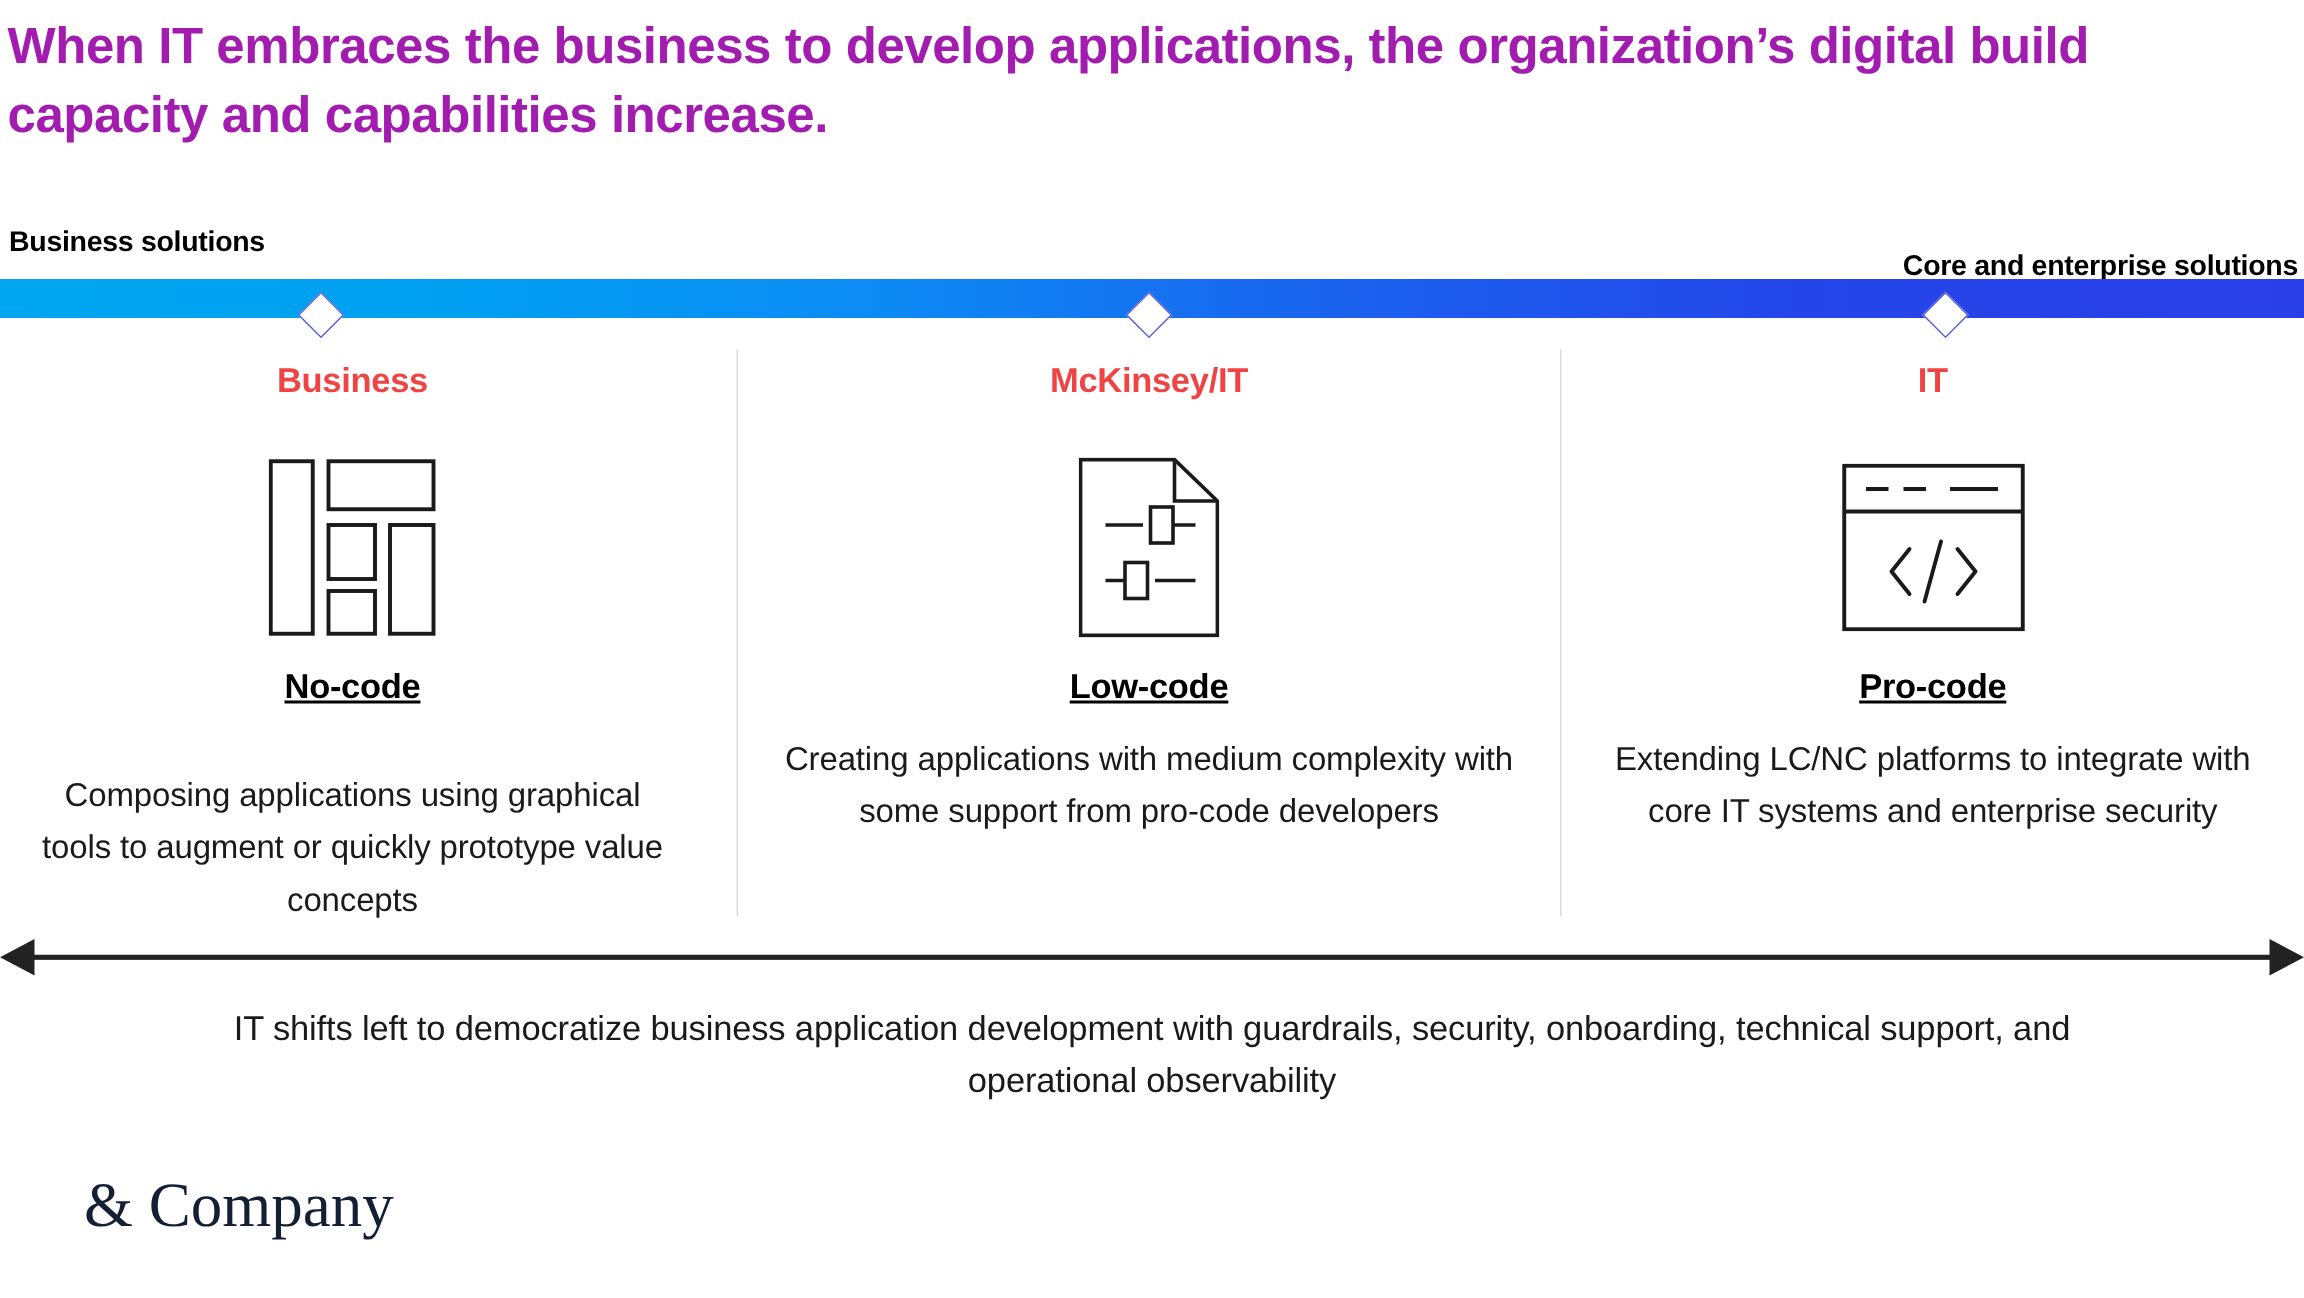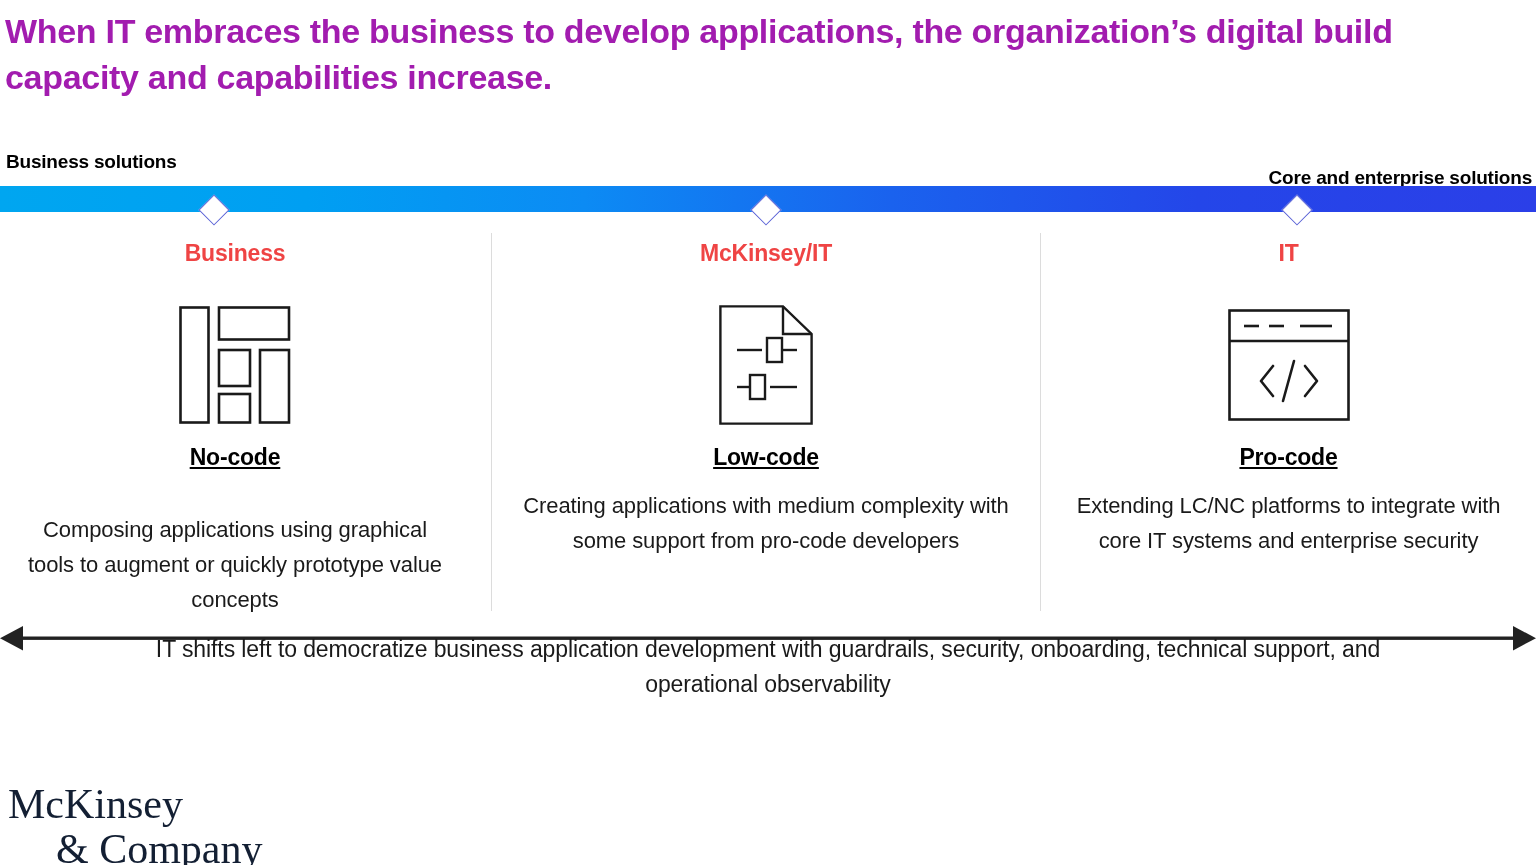--- a/index.html
+++ b/index.html
@@ -115,21 +115,21 @@
     position: absolute;
     left: 0;
     top: 626px;
     width: 1536px;
     height: 26px;
   }
 
   .bottom-caption {
     position: absolute;
     left: 118px;
-    top: 632px;
+    top: 668px;
     width: 1300px;
     text-align: center;
     font-size: 23px;
     line-height: 35px;
     letter-spacing: -0.1px;
     color: #1a1a1a;
   }
 
   
   .logo {
@@ -230,15 +230,14 @@
   <svg width="1536" height="26" viewBox="0 0 1536 26" xmlns="http://www.w3.org/2000/svg">
     <rect x="20" y="10.5" width="1496" height="3.4" fill="#222"></rect>
     <polygon points="0,12.2 23,0 23,24.4" fill="#222"></polygon>
     <polygon points="1536,12.2 1513,0 1513,24.4" fill="#222"></polygon>
   </svg>
 </div>
 
 <div class="bottom-caption">IT shifts left to democratize business application development with guardrails, security, onboarding, technical support, and operational observability</div>
 
 <div class="logo">
-  <span>McKinsey</span>
   <span class="l2">&amp; Company</span>
 </div>
 
 </body></html>

